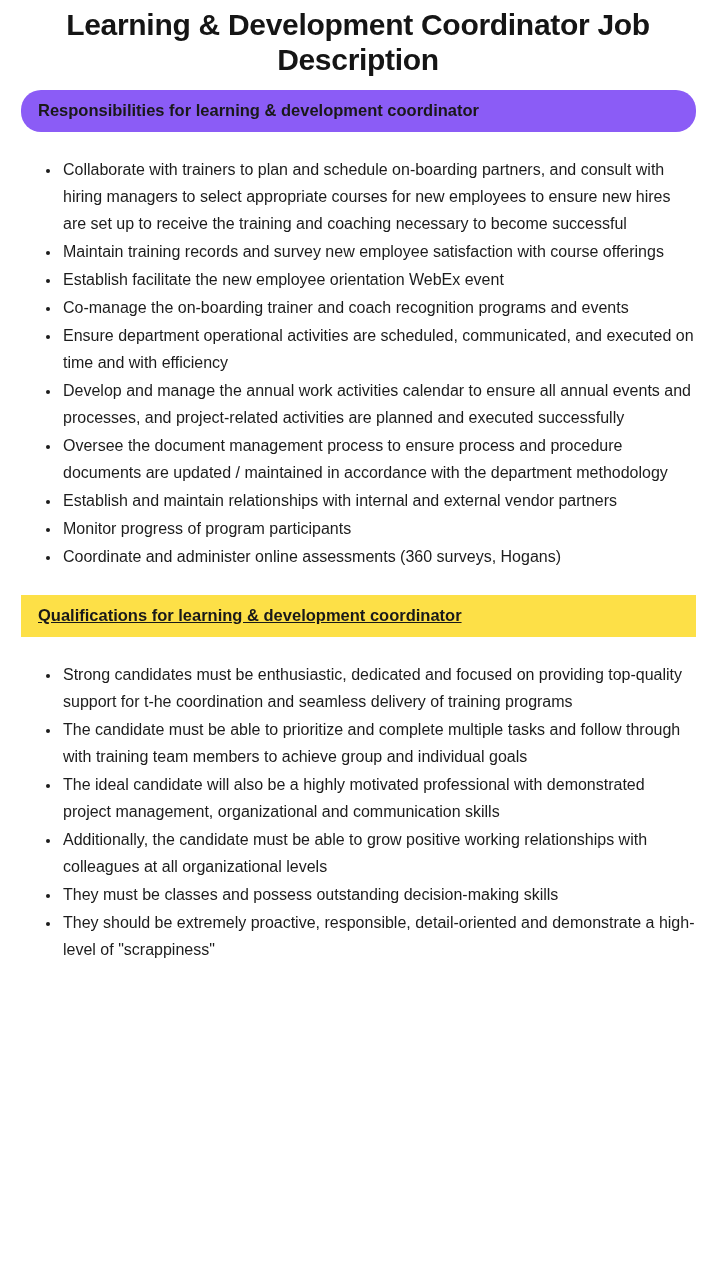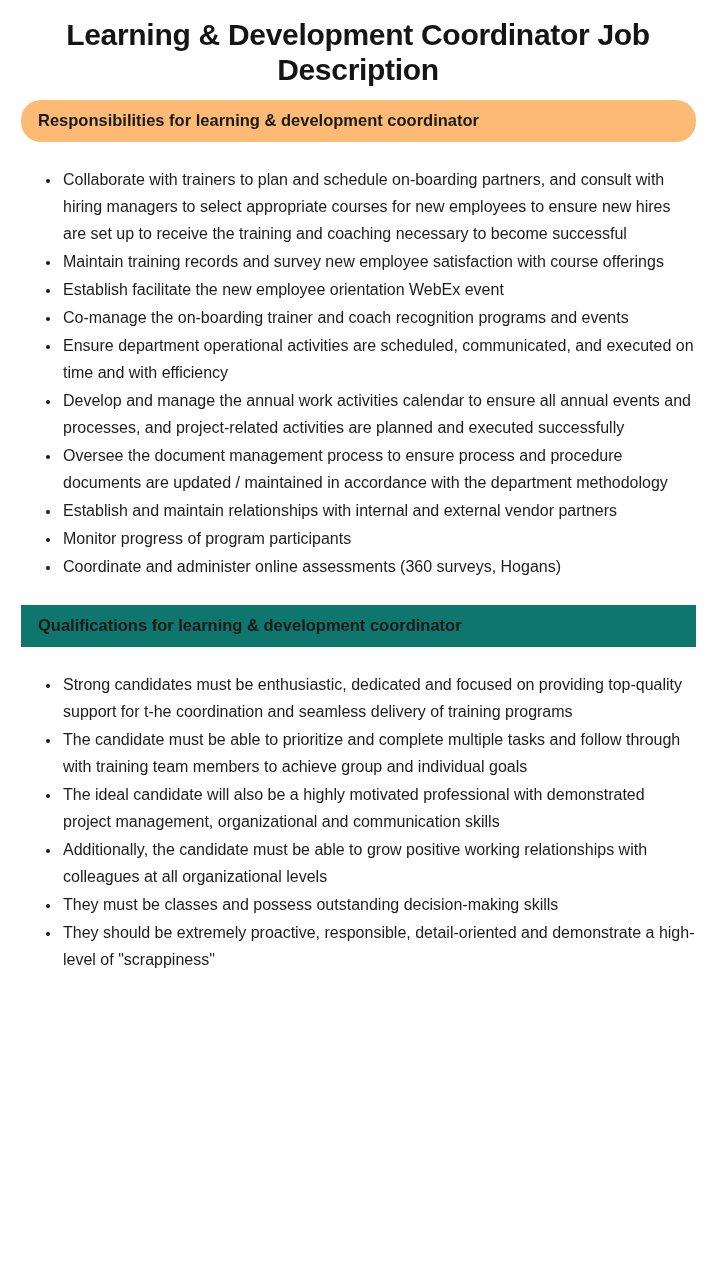--- a/index.html
+++ b/index.html
@@ -12,21 +12,21 @@
     min-height: 1281px;
     font-family: "Liberation Sans", "DejaVu Sans", sans-serif;
     color: #1c1c1c;
     -webkit-font-smoothing: antialiased;
   }
   .page {
     padding: 6px 24px 36px 20px;
     box-sizing: border-box;
   }
   .page-title {
-    margin: 11px;
+    margin: 1px;
     padding: 0 8px;
     text-align: center;
     font-size: 30px;
     line-height: 35px;
     font-weight: bold;
     letter-spacing: -0.3px;
     color: #151515;
   }
   .intro {
     margin: 23px 0 0 0;
@@ -66,37 +66,37 @@
 </style>
 </head>
 <body style="color: rgb(28, 28, 28); background: rgb(255, 255, 255);">
 
 <div class="page">
 
   <h1 class="page-title">Learning &amp; Development Coordinator Job Description</h1>
 
 
   <div class="section">
-    <div class="section-bar" style="background: #fdba74; border-radius: 20px;">Responsibilities for learning &amp; development coordinator</div>
+    <div class="section-bar" style="background: #8b5cf6; border-radius: 20px;">Responsibilities for learning &amp; development coordinator</div>
     <ul class="item-list">
         <li>Collaborate with trainers to plan and schedule on-boarding partners, and consult with hiring managers to select appropriate courses for new employees to ensure new hires are set up to receive the training and coaching necessary to become successful</li>
         <li>Maintain training records and survey new employee satisfaction with course offerings</li>
         <li>Establish facilitate the new employee orientation WebEx event</li>
         <li>Co-manage the on-boarding trainer and coach recognition programs and events</li>
         <li>Ensure department operational activities are scheduled, communicated, and executed on time and with efficiency</li>
         <li>Develop and manage the annual work activities calendar to ensure all annual events and processes, and project-related activities are planned and executed successfully</li>
         <li>Oversee the document management process to ensure process and procedure documents are updated / maintained in accordance with the department methodology</li>
         <li>Establish and maintain relationships with internal and external vendor partners</li>
         <li>Monitor progress of program participants</li>
         <li>Coordinate and administer online assessments (360 surveys, Hogans)</li>
       </ul>
   </div>
 
   <div class="section">
-    <div class="section-bar" style="background: #0f766e;">Qualifications for learning &amp; development coordinator</div>
+    <div class="section-bar" style="background: #fde047; text-decoration: underline;">Qualifications for learning &amp; development coordinator</div>
     <ul class="item-list">
         <li>Strong candidates must be enthusiastic, dedicated and focused on providing top-quality support for t-he coordination and seamless delivery of training programs</li>
         <li>The candidate must be able to prioritize and complete multiple tasks and follow through with training team members to achieve group and individual goals</li>
         <li>The ideal candidate will also be a highly motivated professional with demonstrated project management, organizational and communication skills</li>
         <li>Additionally, the candidate must be able to grow positive working relationships with colleagues at all organizational levels</li>
         <li>They must be classes and possess outstanding decision-making skills</li>
         <li>They should be extremely proactive, responsible, detail-oriented and demonstrate a high-level of "scrappiness"</li>
       </ul>
   </div>
 

